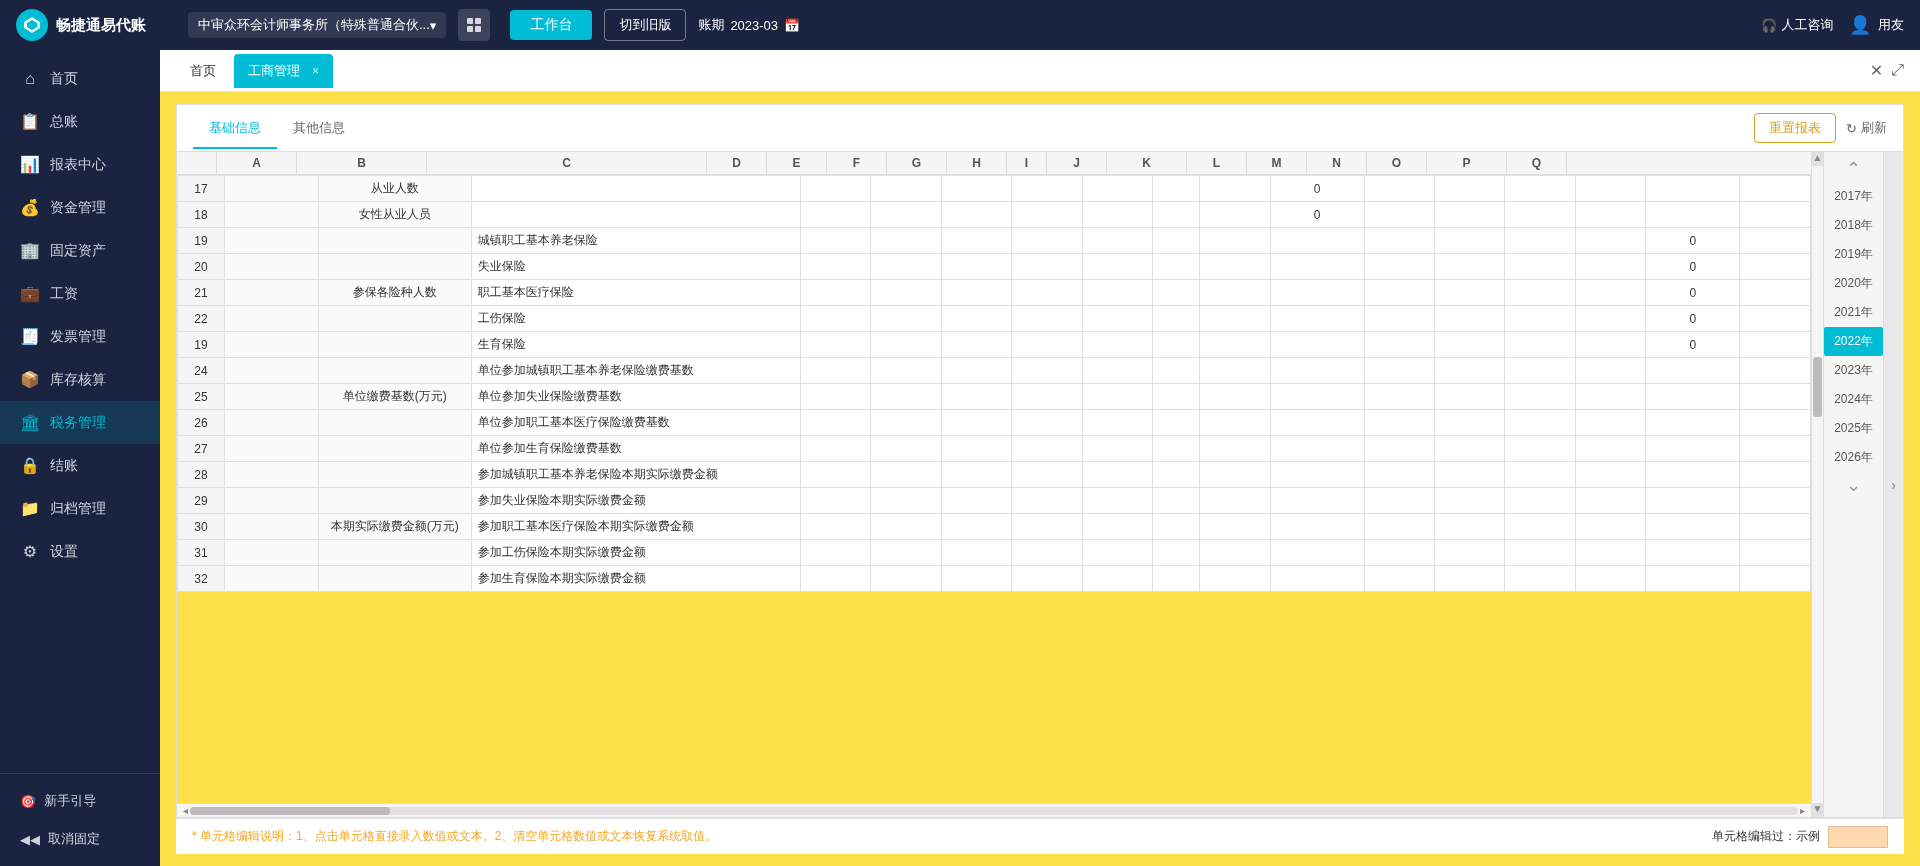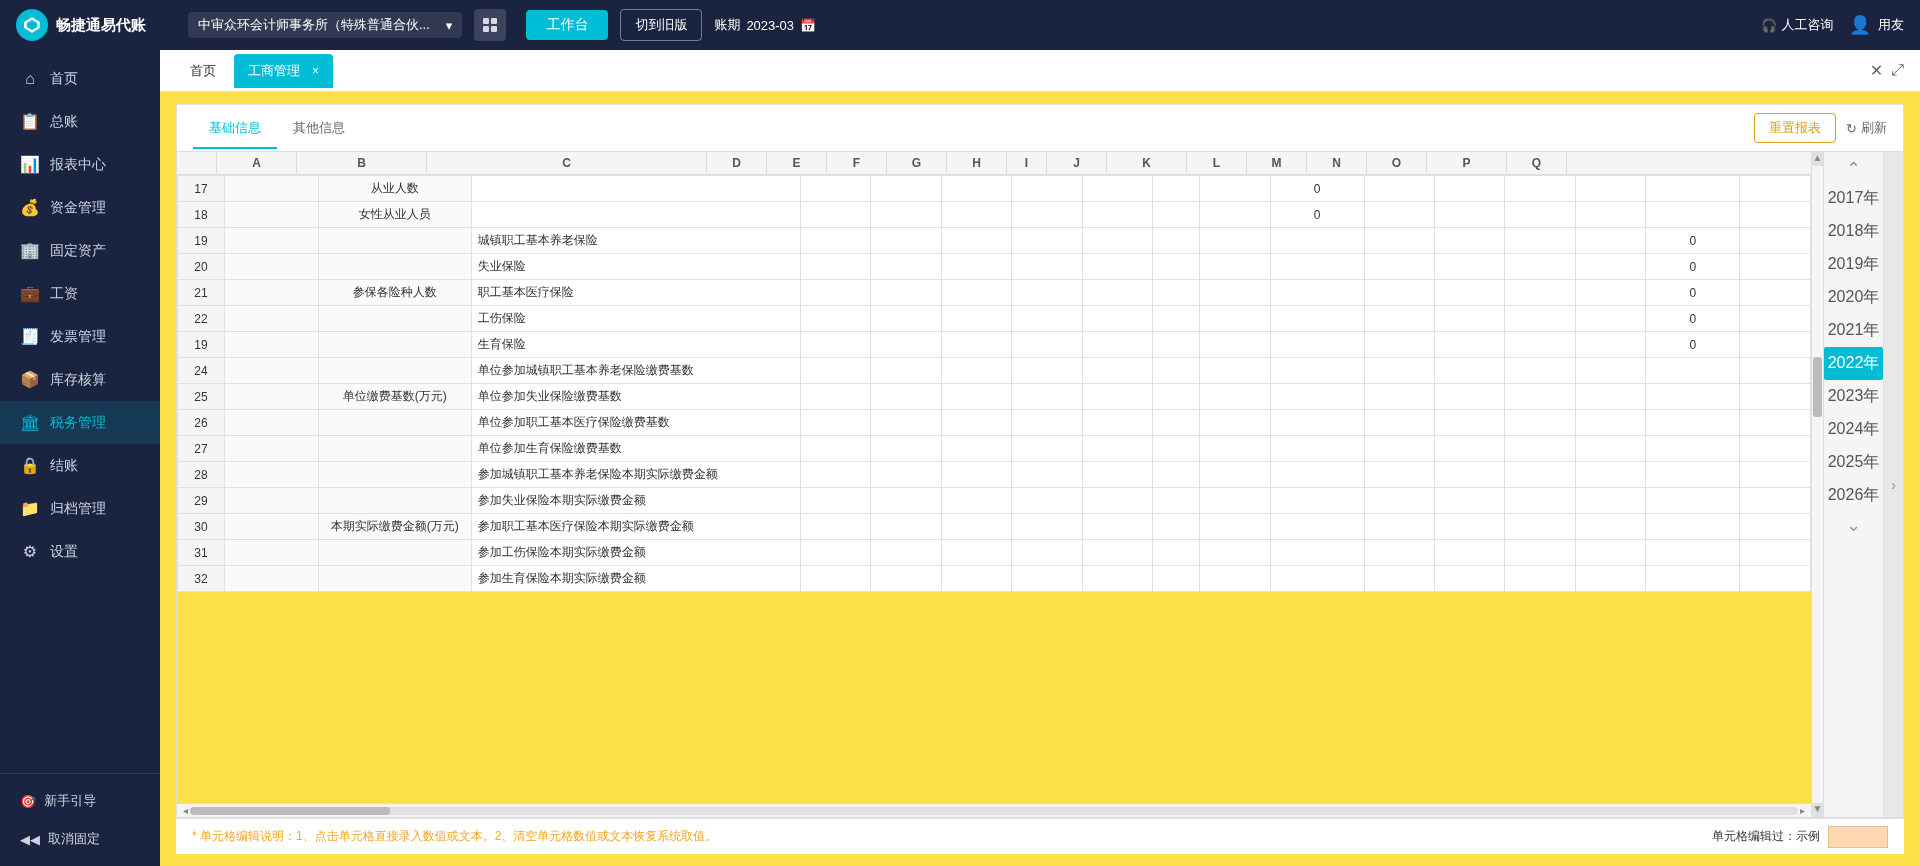--- a/index.html
+++ b/index.html
@@ -7,21 +7,21 @@
 
     
     .top-header {
       display: flex; align-items: center; height: 50px;
       background: #1a2340; color: white; padding: 0 16px; gap: 12px;
     }
     .logo-area { display: flex; align-items: center; gap: 8px; width: 160px; }
     .logo-icon { width: 32px; height: 32px; background: #00bcd4; border-radius: 50%; display: flex; align-items: center; justify-content: center; font-size: 16px; }
     .logo-text { color: #fff; font-size: 15px; font-weight: bold; }
     .company-selector {
-      display: flex; align-items: center; gap: 16px;
+      display: flex; align-items: center; gap: 0;
       background: rgba(255,255,255,0.1); border-radius: 4px;
       padding: 4px 10px; cursor: pointer; font-size: 13px; color: #fff;
     }
     .workbench-btn {
       background: #00bcd4; color: white; border: none; border-radius: 4px;
       padding: 6px 20px; font-size: 14px; cursor: pointer; margin-left: 8px;
     }
     .switch-btn {
       background: transparent; color: white; border: 1px solid rgba(255,255,255,0.4);
       border-radius: 4px; padding: 6px 14px; font-size: 13px; cursor: pointer;
@@ -153,21 +153,21 @@
     }
 
     
     .year-panel {
       width: 60px; background: #f5f5f5; border-left: 1px solid #ddd;
       display: flex; flex-direction: column; align-items: center;
       padding: 4px 0; flex-shrink: 0; overflow-y: auto;
     }
     .year-nav { cursor: pointer; font-size: 18px; color: #999; padding: 2px; }
     .year-item {
-      width: 100%; text-align: center; padding: 6px 2px; font-size: 16px;
+      width: 100%; text-align: center; padding: 6px 2px; font-size: 12px;
       color: #555; cursor: pointer; 
     }
     .year-item.active { background: #00bcd4; color: white; border-radius: 2px; }
 
     
     .right-collapse {
       width: 20px; background: #e8e8e8; border-left: 1px solid #ddd;
       display: flex; flex-direction: column; align-items: center; justify-content: center;
       cursor: pointer; font-size: 14px; color: #888;
     }

